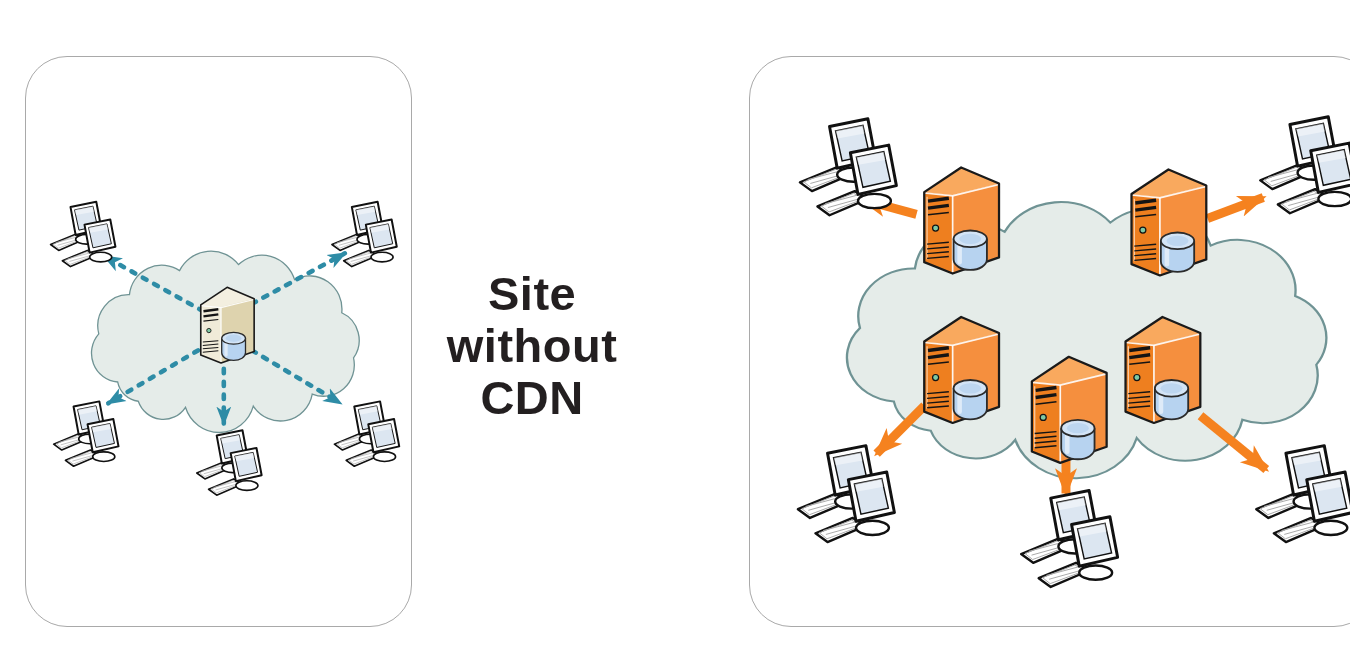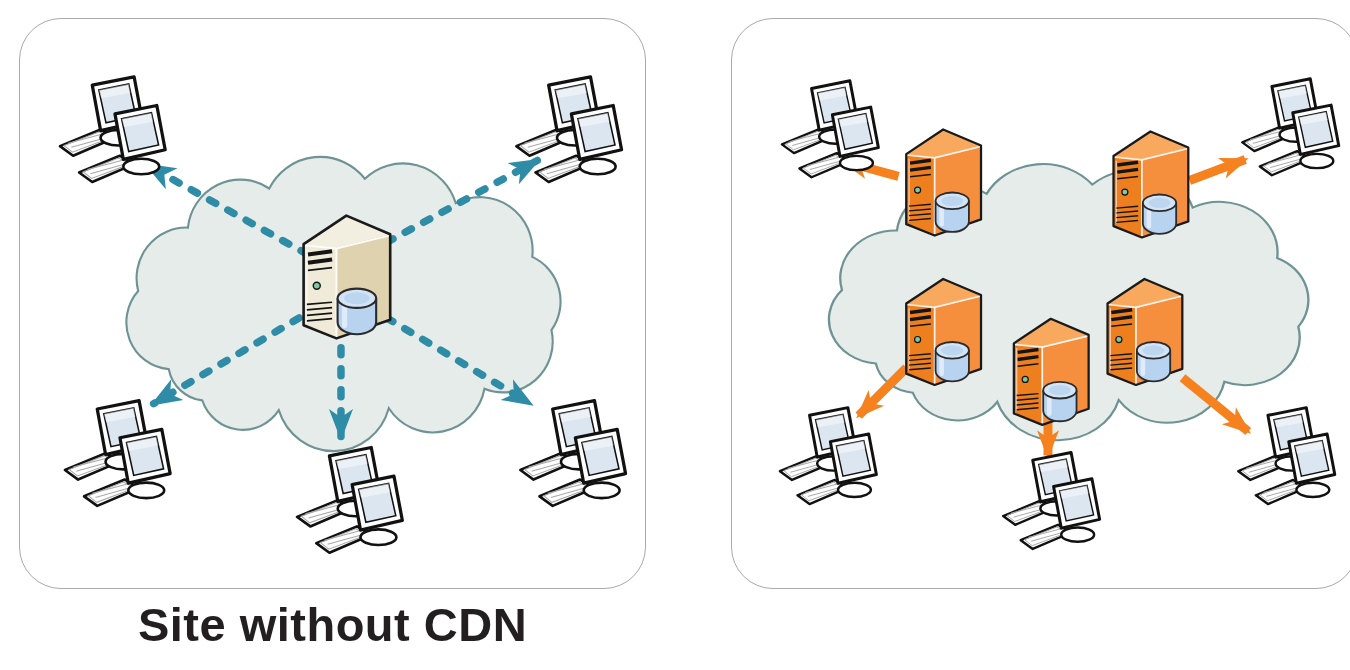--- a/index.html
+++ b/index.html
@@ -1,19 +1,19 @@
 <!DOCTYPE html>
 <html style="--background: #ffffff; --panel-border: #a9a9a9; --caption-text: #231f20; --cloud-fill: #e5ece9; --cloud-stroke: #6f9394; --dashed-arrow: #2e8ca6; --solid-arrow: #f5821f; --origin-server-front: #f0ebd8; --origin-server-side: #ded3ae; --origin-server-top: #f3efe0; --edge-server-front: #ee7f1f; --edge-server-side: #f58f3e; --edge-server-top: #f9a95e; --server-led: #7ec9a4; --database-body: #b7d3f0; --database-top: #d3e4f6; --monitor-screen: #dce6f1;"><head>
 <meta charset="utf-8">
 <style>
   html,body{margin:0;padding:0;background:var(--background,#fff);}
   .page{width:1350px;height:670px;box-sizing:border-box;display:flex;gap:73px;
         padding:12px 0 0 13px;background:var(--background,#fff);
         font-family:"Liberation Sans",sans-serif;}
-  figure.col{margin:6px;width:627px;display:flex;flex-direction:column;align-items:center;}
+  figure.col{margin:12px;width:627px;display:flex;flex-direction:row;align-items:center;}
   .panel{width:627px;height:571px;box-sizing:border-box;position:relative;
          border:1.5px solid var(--panel-border,#a9a9a9);border-radius:42px;background:#fff;overflow:hidden;}
   .panel svg{position:absolute;inset:0;width:100%;height:100%;display:block;}
   figcaption{margin-top:10px;font-size:47px;font-weight:bold;letter-spacing:.5px;
              color:var(--caption-text,#231f20);text-align:center;line-height:1.1;}
   .cloud{fill:var(--cloud-fill,#e5ece9);stroke:var(--cloud-stroke,#6f9394);stroke-width:2.2;}
   .arrow-dashed{stroke:var(--dashed-arrow,#2e8ca6);stroke-width:7.5;stroke-dasharray:7 14;
                 stroke-linecap:round;fill:none;marker-end:url(#head-teal);}
   .arrow-solid{stroke:var(--solid-arrow,#f5821f);stroke-width:9;fill:none;marker-end:url(#head-orange);}
   .srv-beige{--t-top:var(--origin-server-top,#f3efe0);--t-front:var(--origin-server-front,#f0ebd8);

